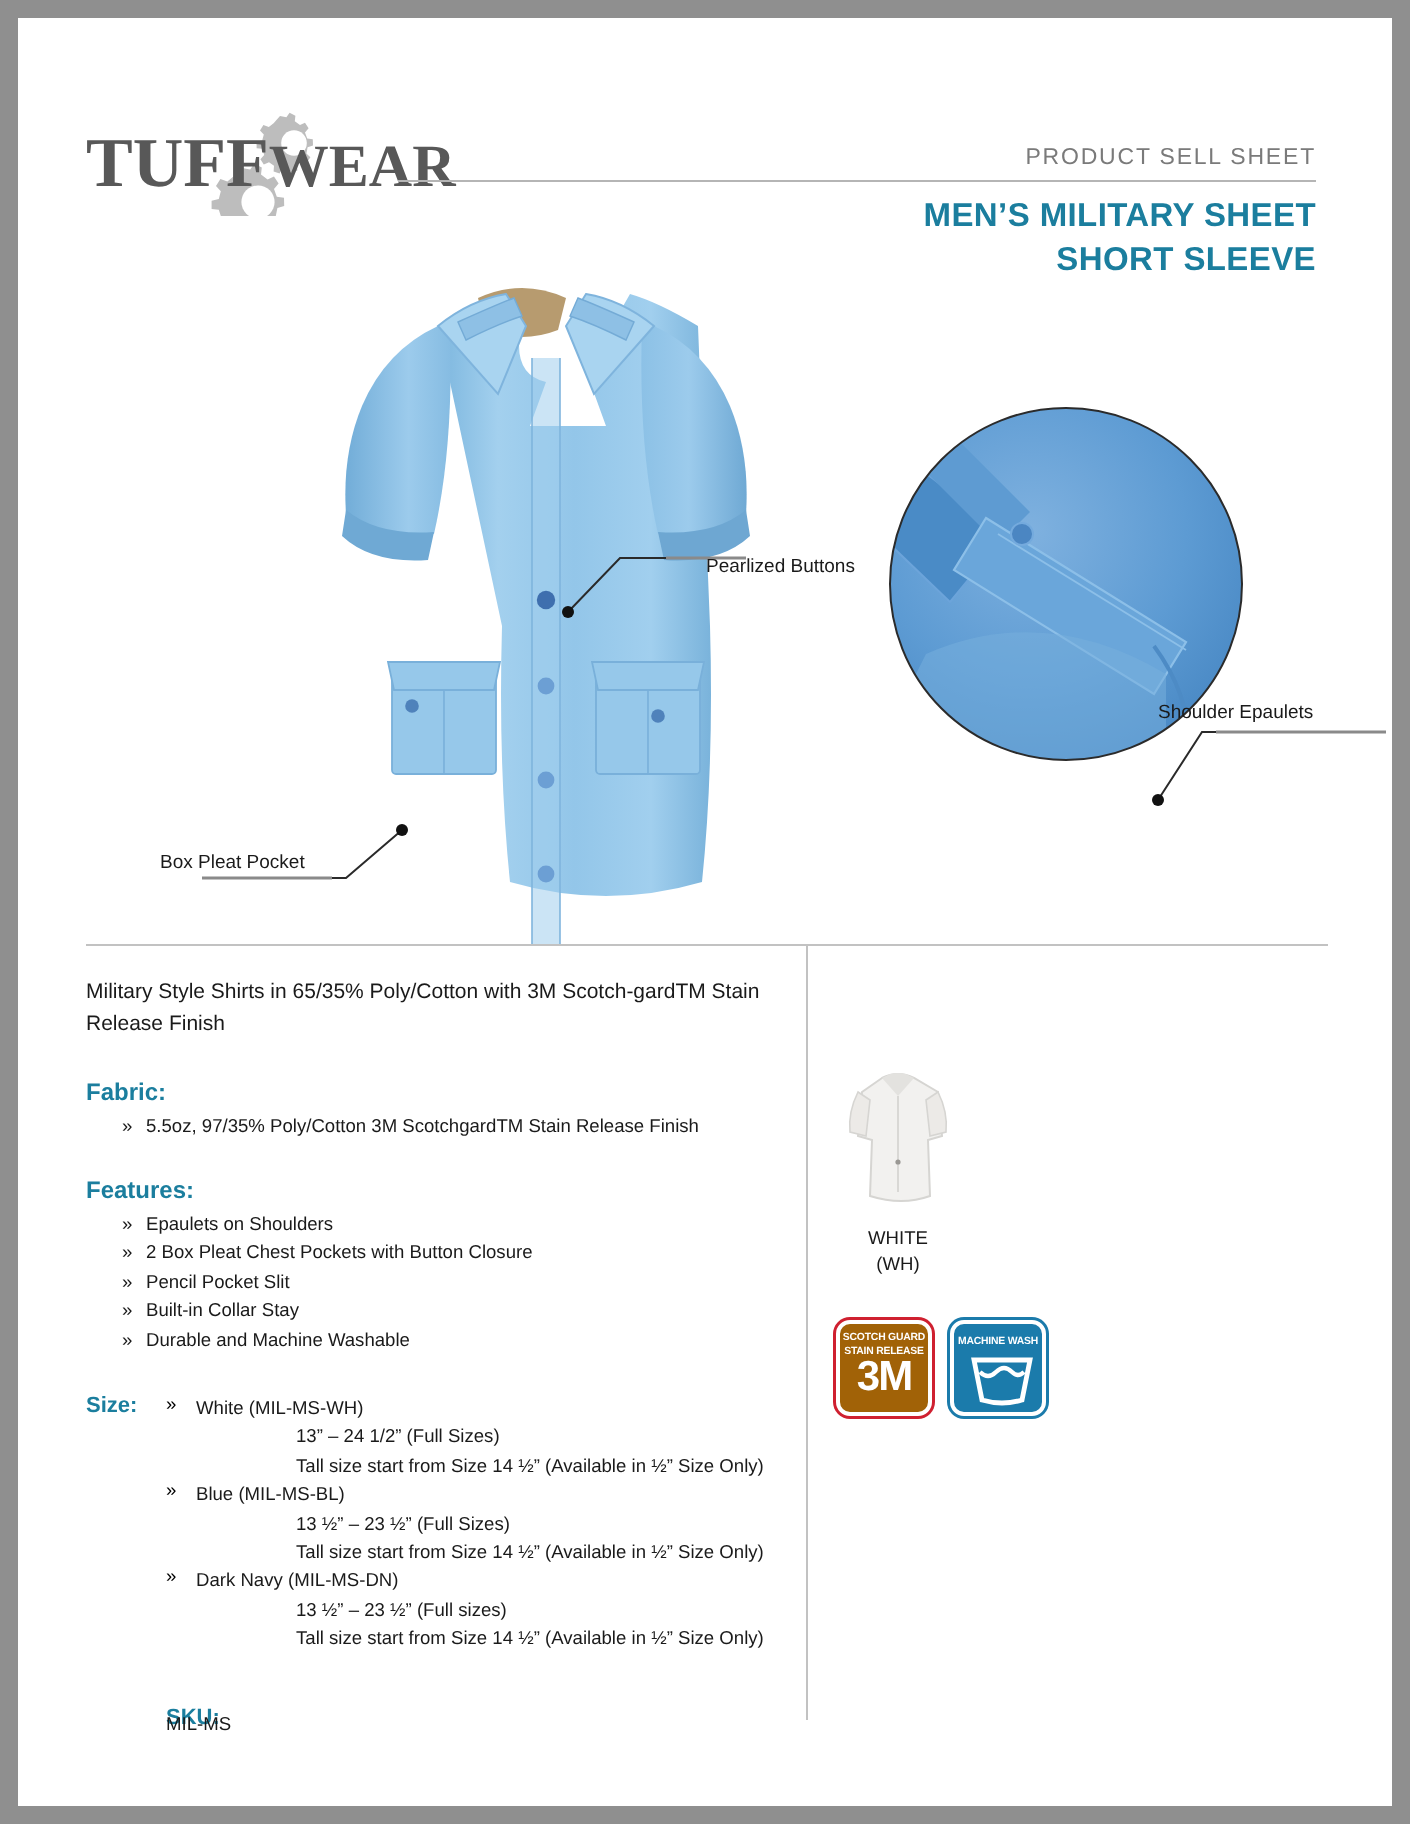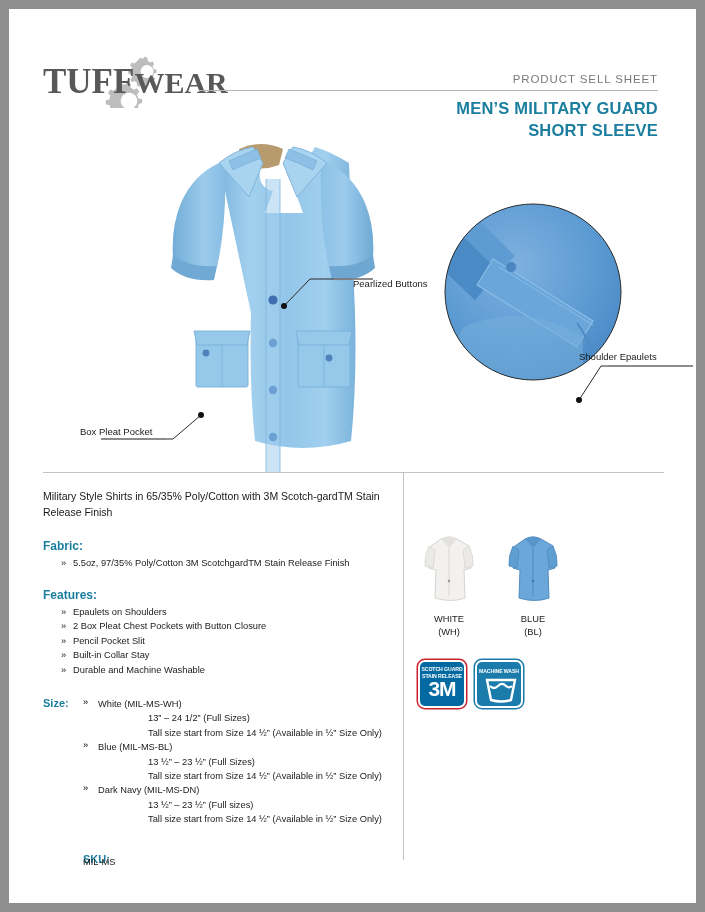--- a/index.html
+++ b/index.html
@@ -115,21 +115,21 @@
   .swatch { width: 62px; text-align: center; }
   .swatch-img { height: 72px; display: flex; align-items: flex-end; justify-content: center; }
   .swatch-cap {
     margin-top: 10px; font-size: 9.3px; color: #1a1a1a;
     line-height: 1.35; white-space: nowrap;
   }
 
   .badges { display: flex; gap: 9px; margin-top: 22px; }
   .badge { width: 48px; height: 48px; border-radius: 7px; position: relative; }
   .badge-3m {
-    background: #0369a1; border: 2.5px solid #ffffff;
+    background: #a16207; border: 2.5px solid #ffffff;
     box-shadow: 0 0 0 1.5px #cf2030;
     padding-left: 21px;
   }
   .badge-wash {
     background: #1b7bab; border: 2.5px solid #ffffff;
     box-shadow: 0 0 0 1.5px #1b7bab;
   }
   .badge-3m-l1, .badge-3m-l2 {
     position: absolute; left: 0; width: 100%;
     text-align: center; color: #fff; font-weight: bold;
@@ -177,21 +177,21 @@
       <div class="logo-text">
         <span class="logo-tuff">TUFF</span><span class="logo-wear">WEAR</span>
       </div>
     </div>
 
     <div class="hdr-rule"></div>
 
     <div class="hdr-kicker">PRODUCT SELL SHEET</div>
 
     <div class="hdr-title">
-      <div>MEN’S MILITARY GUARD</div>
+      <div>MEN’S MILITARY SHEET</div>
       <div>SHORT SLEEVE</div>
     </div>
   </div>
 
   <div class="hero">
 
     <svg width="687" height="345" viewBox="0 0 687 345">
       <defs>
         <linearGradient id="shirtG" x1="0" y1="0" x2="1" y2="0">
           <stop offset="0%" stop-color="#7cb6de"></stop>
@@ -402,36 +402,20 @@
             <path d="M46 13 q5 10 4 20 l-8 2 l-2 -18z" fill="#eceae7" stroke="#d6d5d2" stroke-width="0.8"></path>
             <circle cx="26" cy="48" r="1.3" fill="#9a9894"></circle>
           </svg>
         </div>
         <div class="swatch-cap">
           <div>WHITE</div>
           <div>(WH)</div>
         </div>
       </div>
 
-      <div class="swatch">
-        <div class="swatch-img">
-          <svg width="52" height="70" viewBox="0 0 52 70">
-            <path d="M18 6 q8 -4 16 0 l12 7 l2 22 l-7 2 l1 28 q-14 5 -30 0 l1 -28 l-7 -2 l2 -22 z" fill="#6ba7d8" stroke="#4f8cc2" stroke-width="1"></path>
-            <path d="M18 6 l8 9 l8 -9 l-4 -2 q-4 -1 -8 0 z" fill="#5895c9"></path>
-            <line x1="26" y1="15" x2="26" y2="63" stroke="#4f8cc2" stroke-width="1"></line>
-            <path d="M6 13 q-5 10 -4 20 l8 2 l2 -18z" fill="#5f9ed1" stroke="#4f8cc2" stroke-width="0.8"></path>
-            <path d="M46 13 q5 10 4 20 l-8 2 l-2 -18z" fill="#5f9ed1" stroke="#4f8cc2" stroke-width="0.8"></path>
-            <circle cx="26" cy="48" r="1.3" fill="#3d76ab"></circle>
-          </svg>
-        </div>
-        <div class="swatch-cap">
-          <div>BLUE</div>
-          <div>(BL)</div>
-        </div>
-      </div>
 
     </div>
 
     <div class="badges">
 
       <div class="badge badge-3m">
         <div class="badge-3m-l1">SCOTCH GUARD</div>
         <div class="badge-3m-l2">STAIN RELEASE</div>
         <div class="badge-3m-big">3M</div>
       </div>

